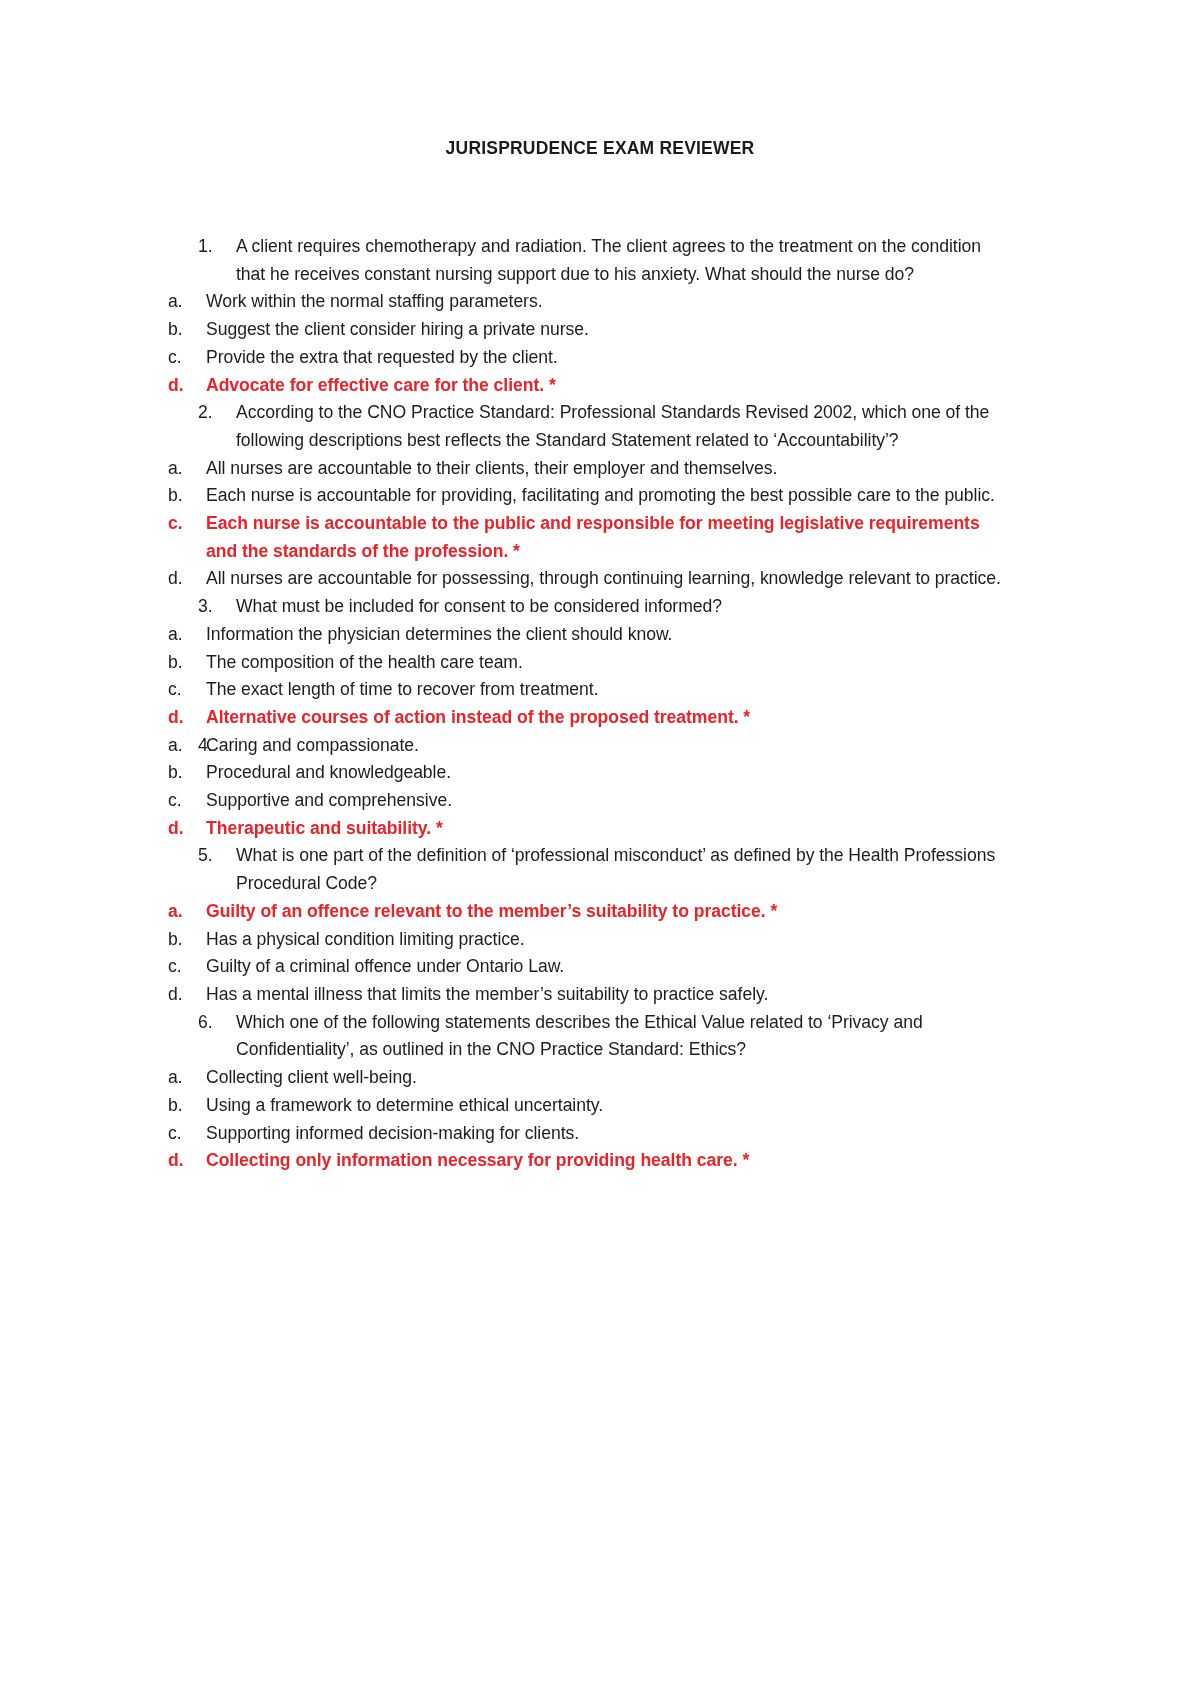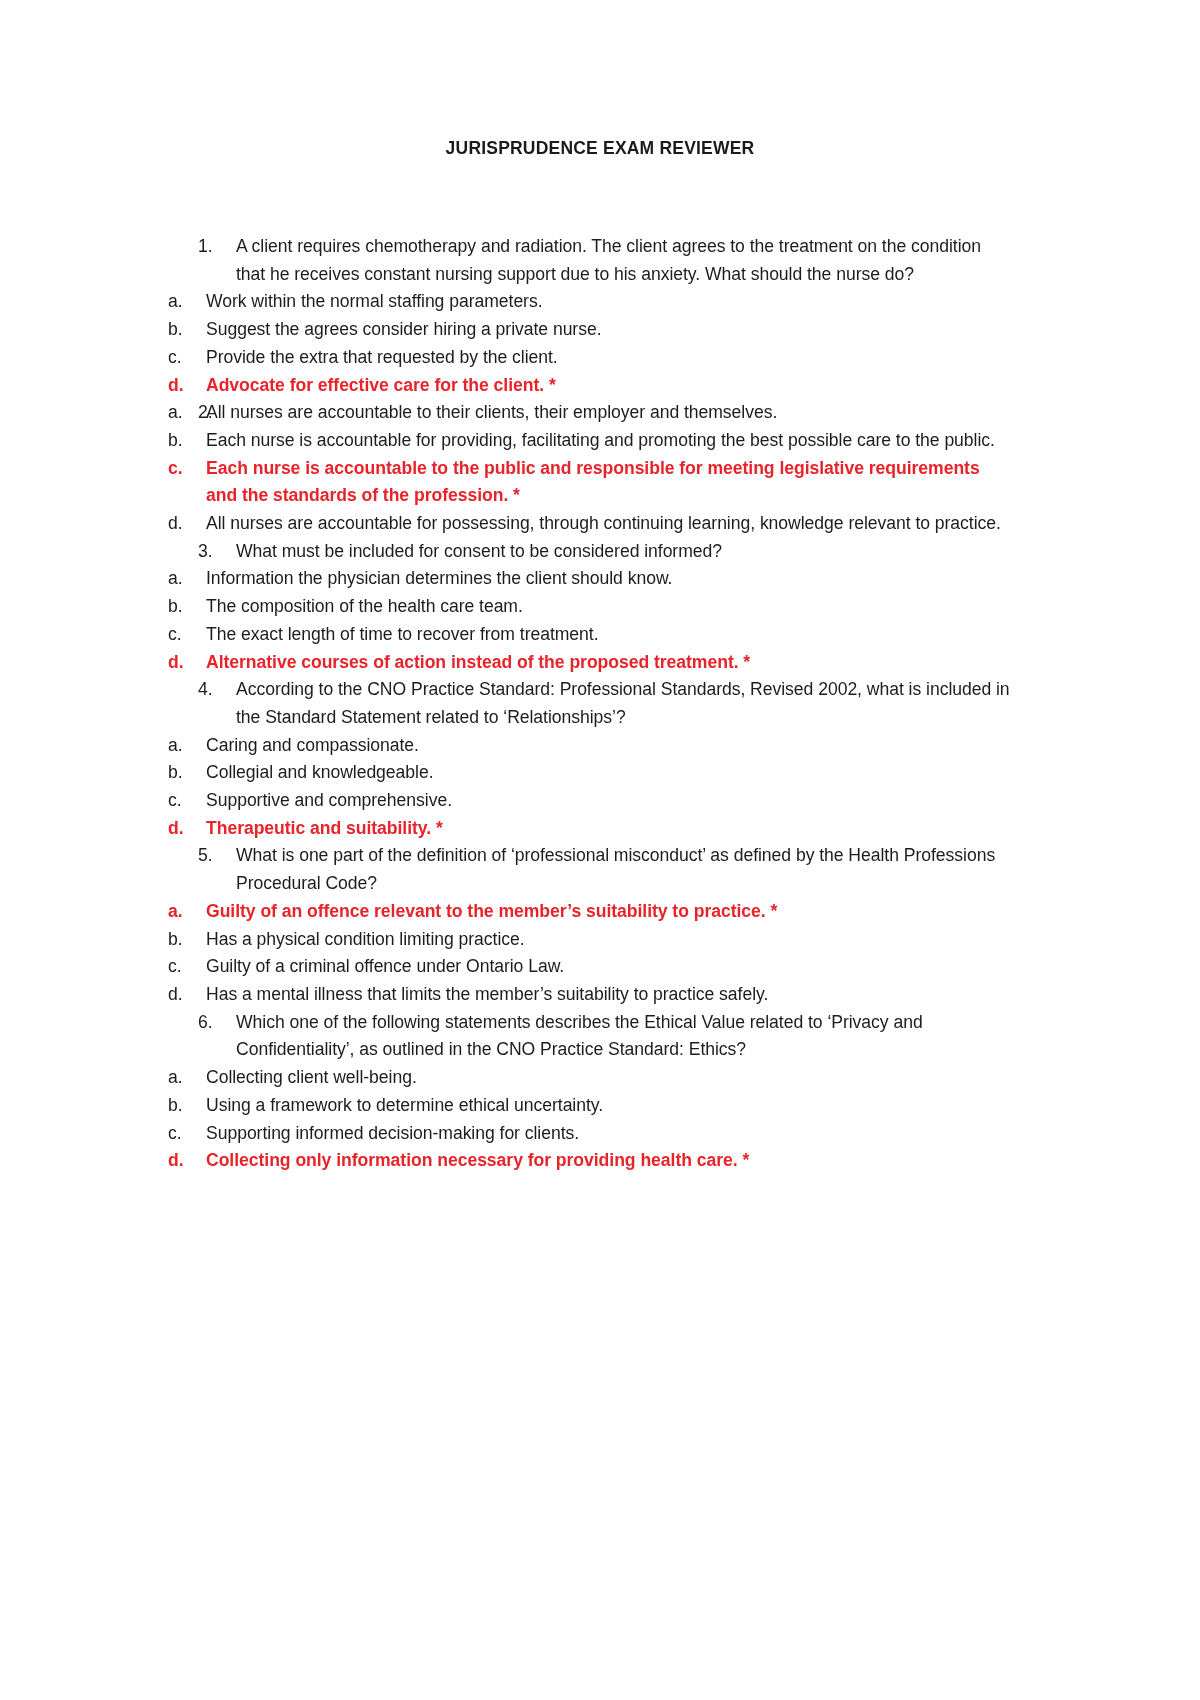--- a/index.html
+++ b/index.html
@@ -83,36 +83,36 @@
 </head>
 <body>
 
 <div class="page">
 
   <div class="doc-title">JURISPRUDENCE EXAM REVIEWER</div>
 
   <div class="content">
       <div class="q-item"><span class="q-marker">1.</span><span>A client requires chemotherapy and radiation. The client agrees to the treatment on the condition that he receives constant nursing support due to his anxiety. What should the nurse do?</span></div>
       <div class="opt-item"><span class="opt-marker">a.</span><span>Work within the normal staffing parameters.</span></div>
-      <div class="opt-item"><span class="opt-marker">b.</span><span>Suggest the agrees consider hiring a private nurse.</span></div>
+      <div class="opt-item"><span class="opt-marker">b.</span><span>Suggest the client consider hiring a private nurse.</span></div>
       <div class="opt-item"><span class="opt-marker">c.</span><span>Provide the extra that requested by the client.</span></div>
       <div class="opt-item answer"><span class="opt-marker">d.</span><span>Advocate for effective care for the client. *</span></div>
-      <div class="q-item"><span class="q-marker">2.</span></div>
+      <div class="q-item"><span class="q-marker">2.</span><span>According to the CNO Practice Standard: Professional Standards Revised 2002, which one of the following descriptions best reflects the Standard Statement related to ‘Accountability’?</span></div>
       <div class="opt-item"><span class="opt-marker">a.</span><span>All nurses are accountable to their clients, their employer and themselves.</span></div>
       <div class="opt-item"><span class="opt-marker">b.</span><span>Each nurse is accountable for providing, facilitating and promoting the best possible care to the public.</span></div>
       <div class="opt-item answer"><span class="opt-marker">c.</span><span>Each nurse is accountable to the public and responsible for meeting legislative requirements and the standards of the profession. *</span></div>
       <div class="opt-item"><span class="opt-marker">d.</span><span>All nurses are accountable for possessing, through continuing learning, knowledge relevant to practice.</span></div>
       <div class="q-item"><span class="q-marker">3.</span><span>What must be included for consent to be considered informed?</span></div>
       <div class="opt-item"><span class="opt-marker">a.</span><span>Information the physician determines the client should know.</span></div>
       <div class="opt-item"><span class="opt-marker">b.</span><span>The composition of the health care team.</span></div>
       <div class="opt-item"><span class="opt-marker">c.</span><span>The exact length of time to recover from treatment.</span></div>
       <div class="opt-item answer"><span class="opt-marker">d.</span><span>Alternative courses of action instead of the proposed treatment. *</span></div>
-      <div class="q-item"><span class="q-marker">4.</span><span>According to the CNO Practice Standard: Professional Standards, Revised 2002, what is included in the Standard Statement related to ‘Relationships’?</span></div>
+      <div class="q-item"><span class="q-marker">4.</span></div>
       <div class="opt-item"><span class="opt-marker">a.</span><span>Caring and compassionate.</span></div>
-      <div class="opt-item"><span class="opt-marker">b.</span><span>Collegial and knowledgeable.</span></div>
+      <div class="opt-item"><span class="opt-marker">b.</span><span>Procedural and knowledgeable.</span></div>
       <div class="opt-item"><span class="opt-marker">c.</span><span>Supportive and comprehensive.</span></div>
       <div class="opt-item answer"><span class="opt-marker">d.</span><span>Therapeutic and suitability. *</span></div>
       <div class="q-item"><span class="q-marker">5.</span><span>What is one part of the definition of ‘professional misconduct’ as defined by the Health Professions Procedural Code?</span></div>
       <div class="opt-item answer"><span class="opt-marker">a.</span><span>Guilty of an offence relevant to the member’s suitability to practice. *</span></div>
       <div class="opt-item"><span class="opt-marker">b.</span><span>Has a physical condition limiting practice.</span></div>
       <div class="opt-item"><span class="opt-marker">c.</span><span>Guilty of a criminal offence under Ontario Law.</span></div>
       <div class="opt-item"><span class="opt-marker">d.</span><span>Has a mental illness that limits the member’s suitability to practice safely.</span></div>
       <div class="q-item"><span class="q-marker">6.</span><span>Which one of the following statements describes the Ethical Value related to ‘Privacy and Confidentiality’, as outlined in the CNO Practice Standard: Ethics?</span></div>
       <div class="opt-item"><span class="opt-marker">a.</span><span>Collecting client well-being.</span></div>
       <div class="opt-item"><span class="opt-marker">b.</span><span>Using a framework to determine ethical uncertainty.</span></div>

